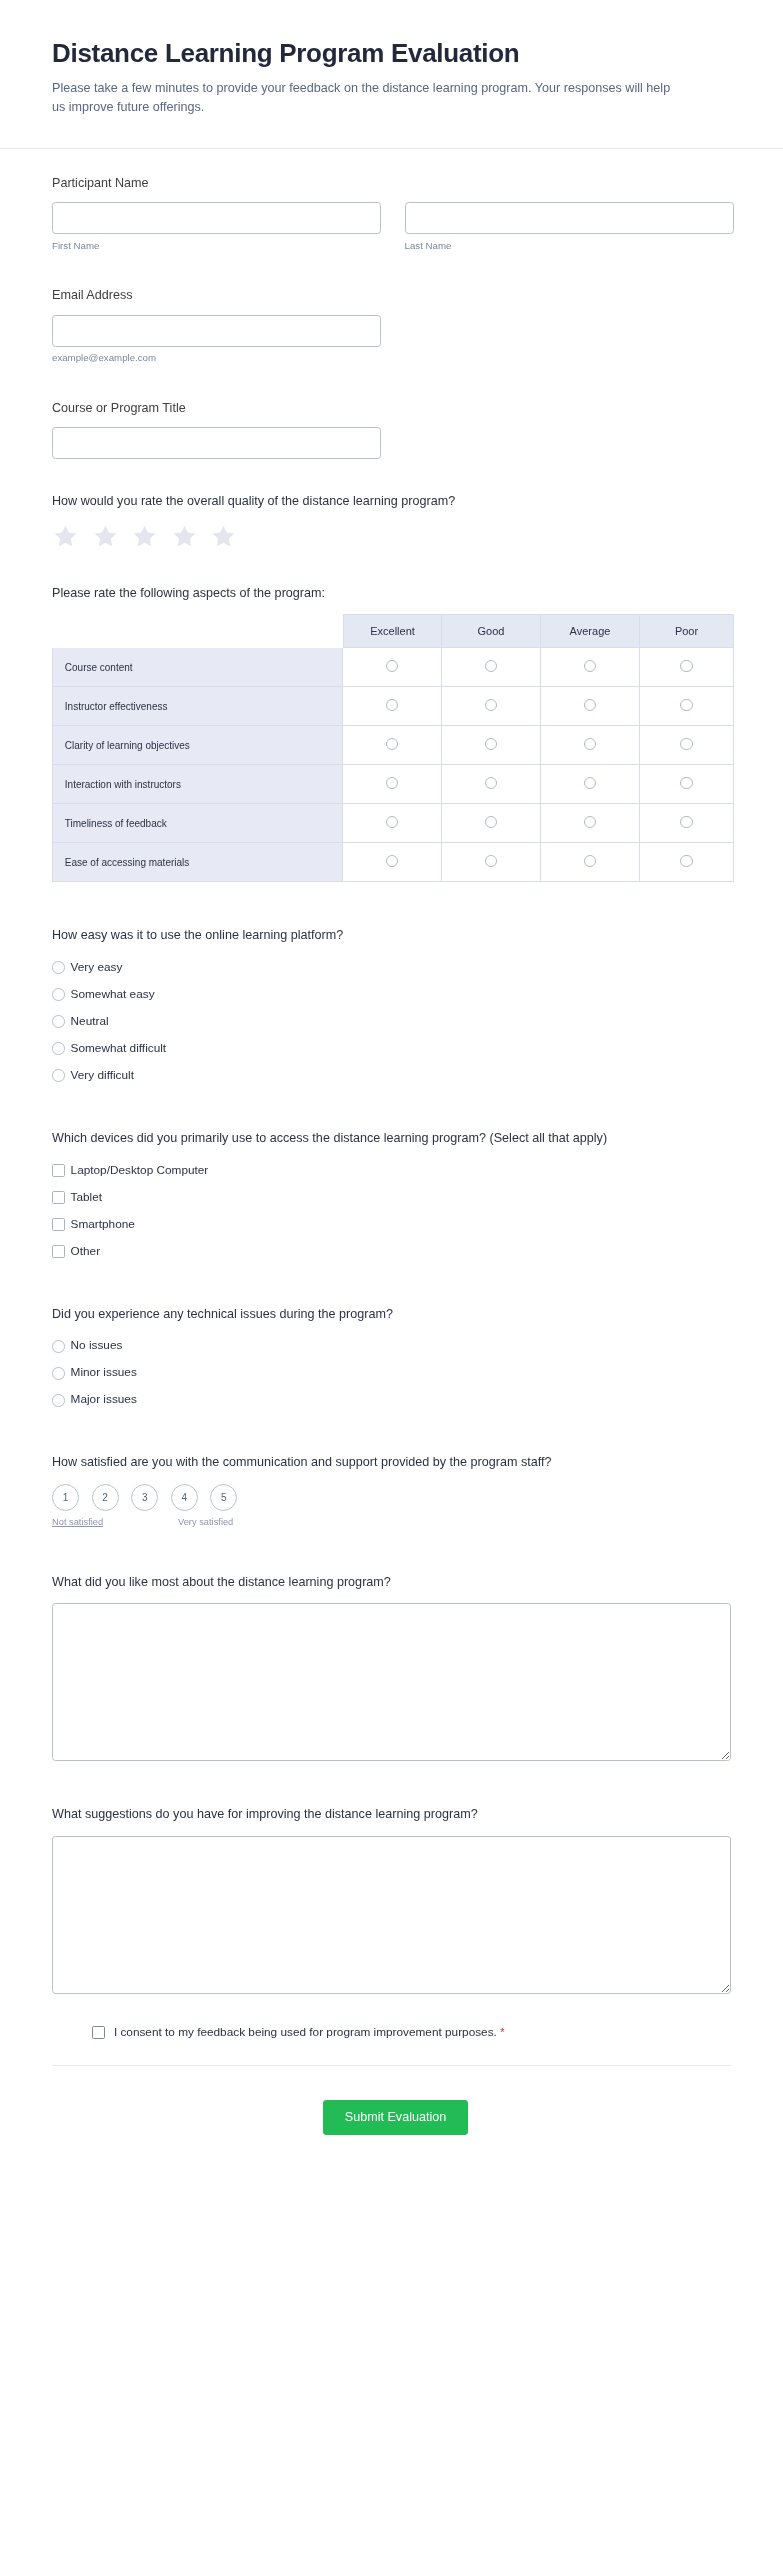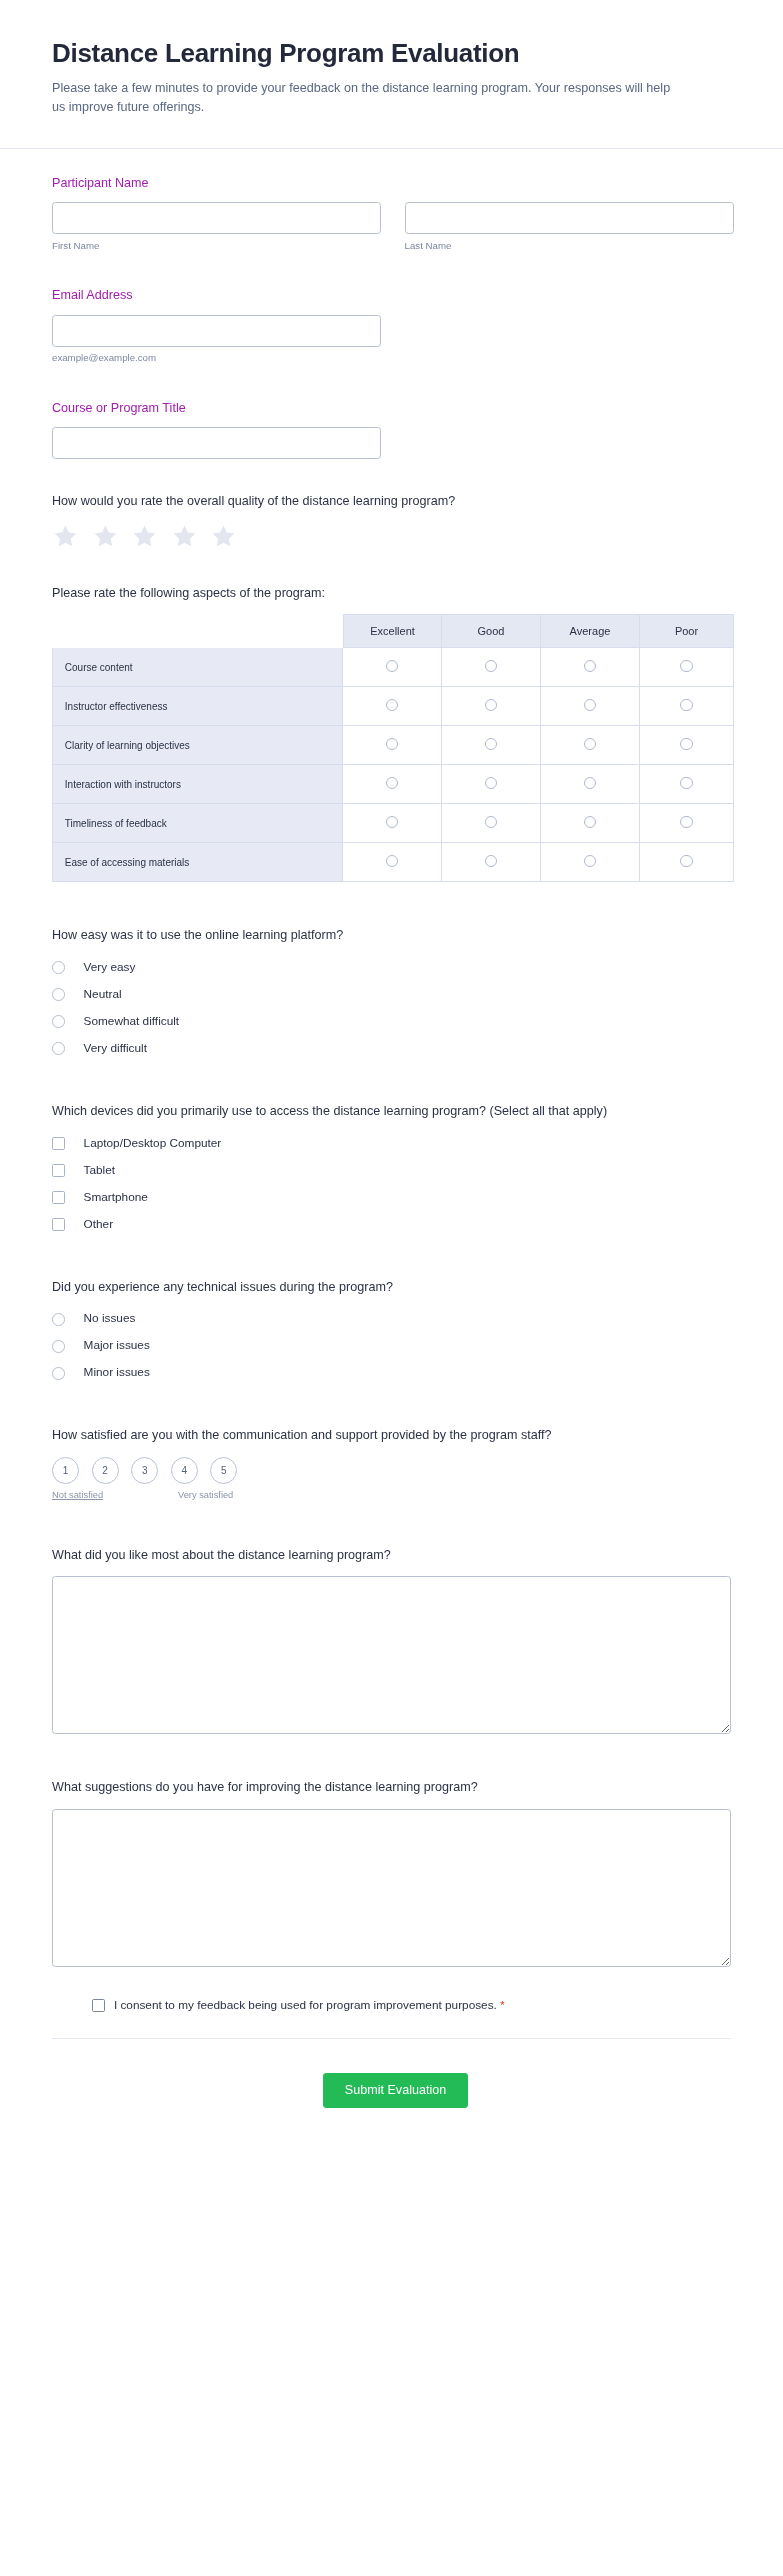--- a/index.html
+++ b/index.html
@@ -34,21 +34,21 @@
     max-width: 623px;
     margin: 0;
   }
 
   
   .form-body { padding: 25px 52px 0 52px; }
 
   .field { margin-bottom: 23.6px; }
   .field-label {
     font-size: 12.6px;
-    color: #a21caf;
+    color: #404040;
     margin-bottom: 10px;
     line-height: 1.45;
   }
   .q-label {
     font-size: 12.6px;
     color: #2b3245;
     margin-bottom: 11.8px;
     line-height: 1.5;
     max-width: 674px;
   }
@@ -132,21 +132,21 @@
     border: 0.8px solid #b0bacd;
     background: #fff;
     cursor: pointer;
   }
 
   
   .opt-list { margin-top: 1.7px; }
   .opt-row {
     display: flex;
     align-items: center;
-    gap: 19px;
+    gap: 6px;
     height: 22px;
     margin-bottom: 5px;
     cursor: pointer;
   }
   .opt-radio {
     width: 12.6px; height: 12.6px;
     border-radius: 50%;
     border: 0.8px solid #b6bfd0;
     background: #fff;
     flex: 0 0 auto;
@@ -383,20 +383,24 @@
 
     <div class="field">
       <div class="q-label">How easy was it to use the online learning platform?</div>
       <div class="opt-list" id="platform-ease-opts">
           <div class="opt-row">
             <span class="opt-radio"></span>
             <span class="opt-text">Very easy</span>
           </div>
           <div class="opt-row">
             <span class="opt-radio"></span>
+            <span class="opt-text">Somewhat easy</span>
+          </div>
+          <div class="opt-row">
+            <span class="opt-radio"></span>
             <span class="opt-text">Neutral</span>
           </div>
           <div class="opt-row">
             <span class="opt-radio"></span>
             <span class="opt-text">Somewhat difficult</span>
           </div>
           <div class="opt-row">
             <span class="opt-radio"></span>
             <span class="opt-text">Very difficult</span>
           </div>
@@ -431,25 +435,25 @@
 
     <div class="field">
       <div class="q-label">Did you experience any technical issues during the program?</div>
       <div class="opt-list" id="tech-opts">
           <div class="opt-row">
             <span class="opt-radio"></span>
             <span class="opt-text">No issues</span>
           </div>
           <div class="opt-row">
             <span class="opt-radio"></span>
+            <span class="opt-text">Minor issues</span>
+          </div>
+          <div class="opt-row">
+            <span class="opt-radio"></span>
             <span class="opt-text">Major issues</span>
-          </div>
-          <div class="opt-row">
-            <span class="opt-radio"></span>
-            <span class="opt-text">Minor issues</span>
           </div>
         </div>
     </div>
 
     <div style="height:18.5px"></div>
 
     <div class="field">
       <div class="q-label" style="max-width:674px">How satisfied are you with the communication and support provided by the program staff?</div>
       <div class="scale-row" id="scale-row">
           <div class="scale-btn">1</div>

